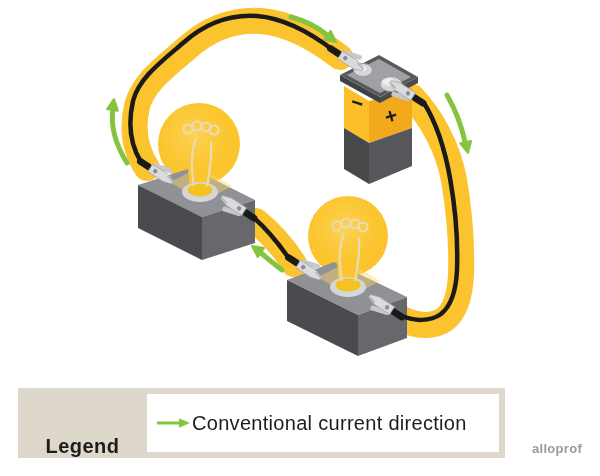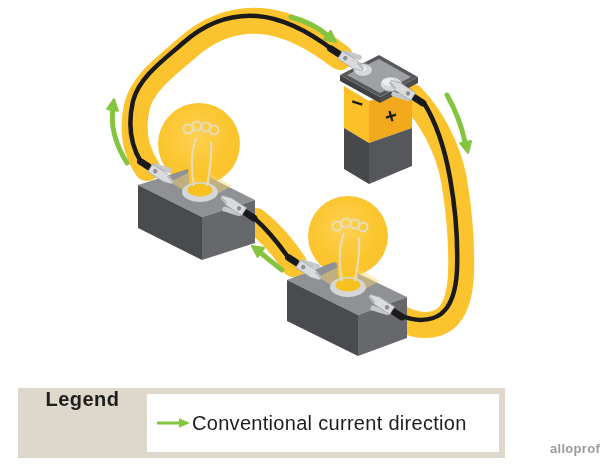--- a/index.html
+++ b/index.html
@@ -2,29 +2,29 @@
 <html><head>
 <meta charset="utf-8">
 <style>
   html,body{margin:0;padding:0;background:#ffffff;}
   .stage{position:relative;width:600px;height:476px;background:#ffffff;overflow:hidden;
          font-family:"Liberation Sans",sans-serif;}
   .circuit-svg{position:absolute;left:0;top:0;}
   
   .legend{position:absolute;left:18px;top:388px;width:487px;height:70px;
           background:#DED7CB;display:flex;box-sizing:border-box;}
-  .legend-title-area{width:129px;display:flex;align-items:flex-start;justify-content:center;}
+  .legend-title-area{width:129px;display:flex;align-items:flex-end;justify-content:center;}
   .legend-title{font-size:20px;font-weight:bold;color:#1D1D1B;letter-spacing:.5px;}
   .legend-panel{flex:1;margin:6px 6px 6px 0;background:#ffffff;display:flex;
                 flex-direction:column;justify-content:center;padding-left:9px;gap:6px;}
   .legend-item{display:flex;align-items:center;height:24px;}
   .legend-icon{width:36px;display:flex;align-items:center;}
   .icon-square{width:23px;height:23px;background:#FCC32D;display:inline-block;}
   .item-label{font-size:20px;color:#1D1D1B;letter-spacing:.3px;font-weight:500;}
-  .watermark{position:absolute;left:550px;top:441px;font-size:13px;font-weight:bold;
+  .watermark{position:absolute;left:532px;top:441px;font-size:13px;font-weight:bold;
              color:#9B9B9A;letter-spacing:.3px;}
 </style>
 </head>
 <body>
 
 <div class="stage">
 
 <svg class="circuit-svg" width="600" height="390" viewBox="0 0 600 390">
   <defs>
     <radialGradient id="bulbGrad" cx="45%" cy="40%" r="65%">

